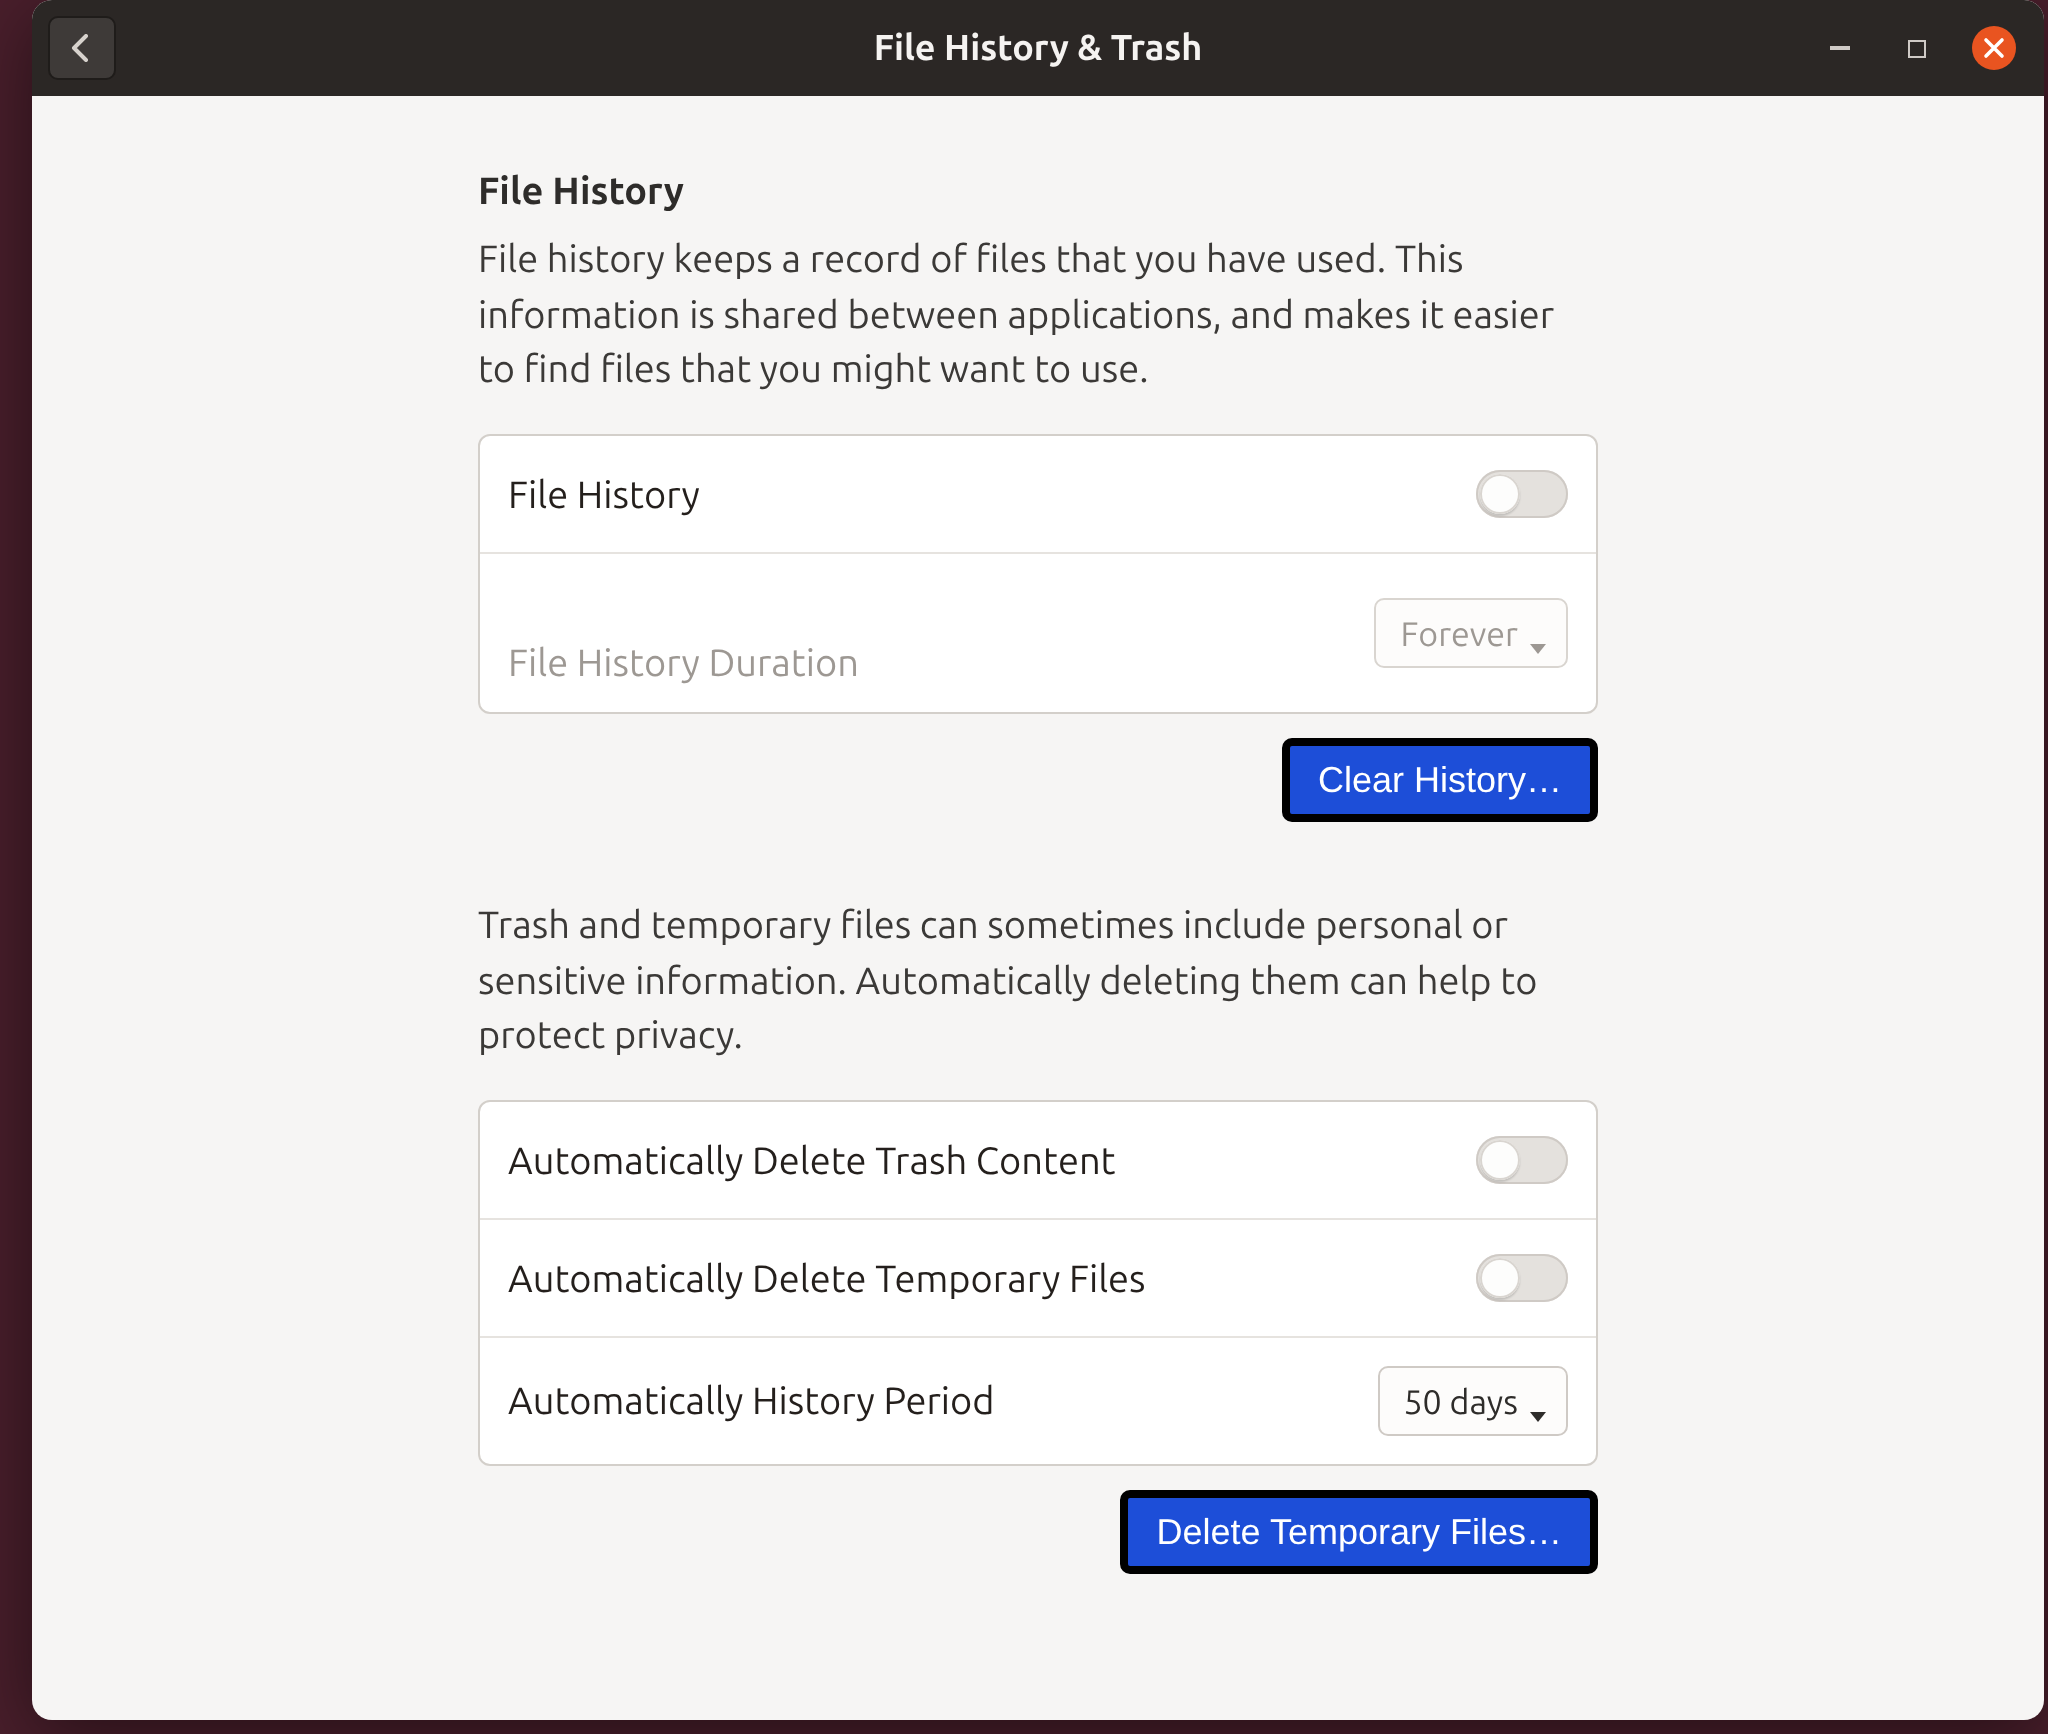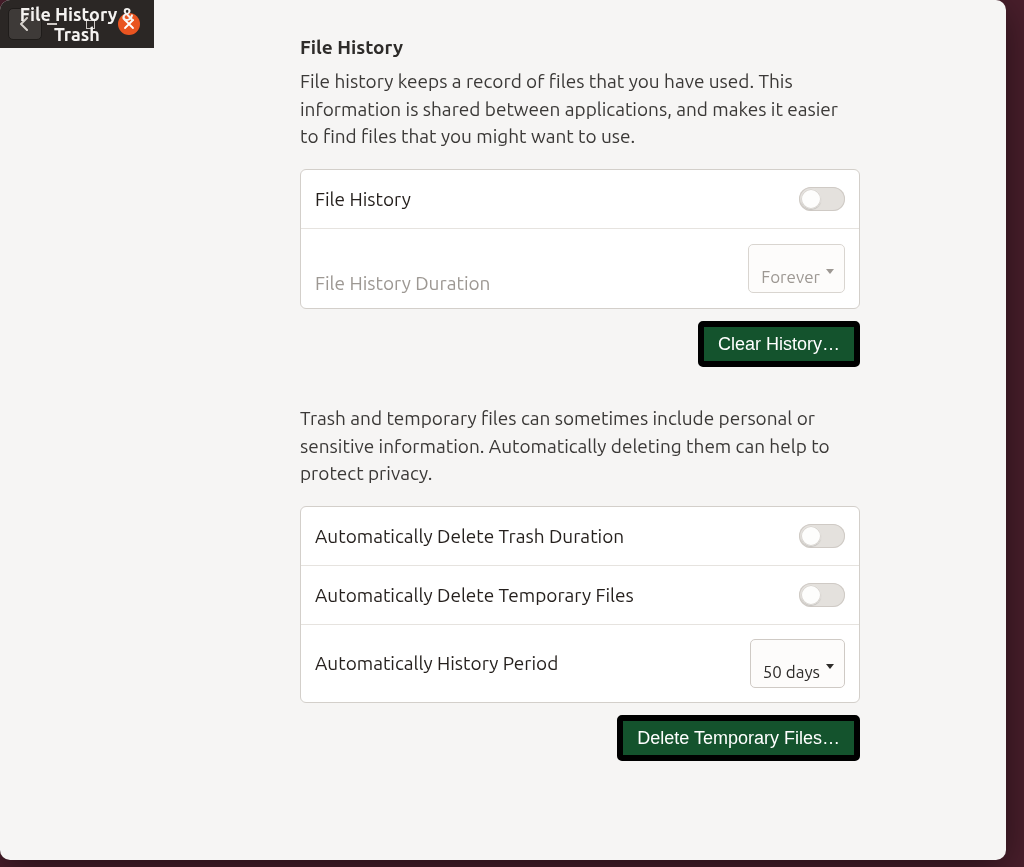--- a/index.html
+++ b/index.html
@@ -6,28 +6,28 @@
     margin: 0; padding: 0;
     width: 1024px; height: 867px;
     font-family: "Ubuntu", "Cantarell", "Segoe UI", sans-serif;
     background: #4a1f2c; 
     overflow: hidden;
     -webkit-font-smoothing: antialiased;
   }
 
   .window {
     position: absolute;
-    left: 0; top: 0;
+    left: 16px; top: 0;
     width: 1006px; height: 860px;
     background: #f6f5f4;
     border-radius: 10px;
     box-shadow: 0 8px 40px rgba(0,0,0,0.5);
     overflow: hidden;
     display: flex;
-    flex-direction: row;
+    flex-direction: column;
   }
 
   
   .headerbar {
     height: 48px;
     background: #2b2725;
     display: flex;
     align-items: center;
     padding: 0 8px;
     position: relative;
@@ -140,23 +140,23 @@
     left: 2px; top: 2px;
     width: 20px; height: 20px;
     background: #fdfdfc;
     border-radius: 50%;
     box-shadow: 0 1px 1px rgba(0,0,0,0.15), inset 0 0 0 1px #d9d5d0;
   }
 
   
   .combo {
     display: inline-flex;
-    align-items: flex-start;
+    align-items: flex-end;
     gap: 6px;
-    padding: 22px 10px 6px 12px;
+    padding: 8px 10px 6px 12px;
     border: 1px solid #cfcac5;
     border-radius: 5px;
     background: #fdfcfb;
     font-size: 17px;
     color: #2e2c2a;
     cursor: pointer;
     flex-shrink: 0;
   }
   .combo.disabled {
     color: #9d9893;
@@ -171,23 +171,23 @@
   }
 
   
   .action-row {
     display: flex;
     justify-content: flex-end;
     gap: 10px;
     margin-top: 12px;
   }
   .btn-destructive {
-    background: #14532d;
+    background: #1d4ed8;
     color: #ffffff;
-    border: 6px solid #000000;
+    border: 4px solid #000000;
     border-radius: 5px;
     padding: 6px 14px;
     font-size: 18px;
     cursor: pointer;
     line-height: 1.25;
   }
 
   .section-gap { height: 38px; }
 </style>
 </head>
@@ -242,21 +242,21 @@
       <div class="action-row">
         <button class="btn-destructive">Clear History…</button>
       </div>
 
       <div class="section-gap"></div>
 
       <p class="section-desc">Trash and temporary files can sometimes include personal or sensitive information. Automatically deleting them can help to protect privacy.</p>
 
       <div class="list-box">
         <div class="list-row">
-          <span class="row-label">Automatically Delete Trash Duration</span>
+          <span class="row-label">Automatically Delete Trash Content</span>
           <div class="switch">
             <div class="knob"></div>
           </div>
         </div>
         <div class="list-row">
           <span class="row-label">Automatically Delete Temporary Files</span>
           <div class="switch">
             <div class="knob"></div>
           </div>
         </div>

